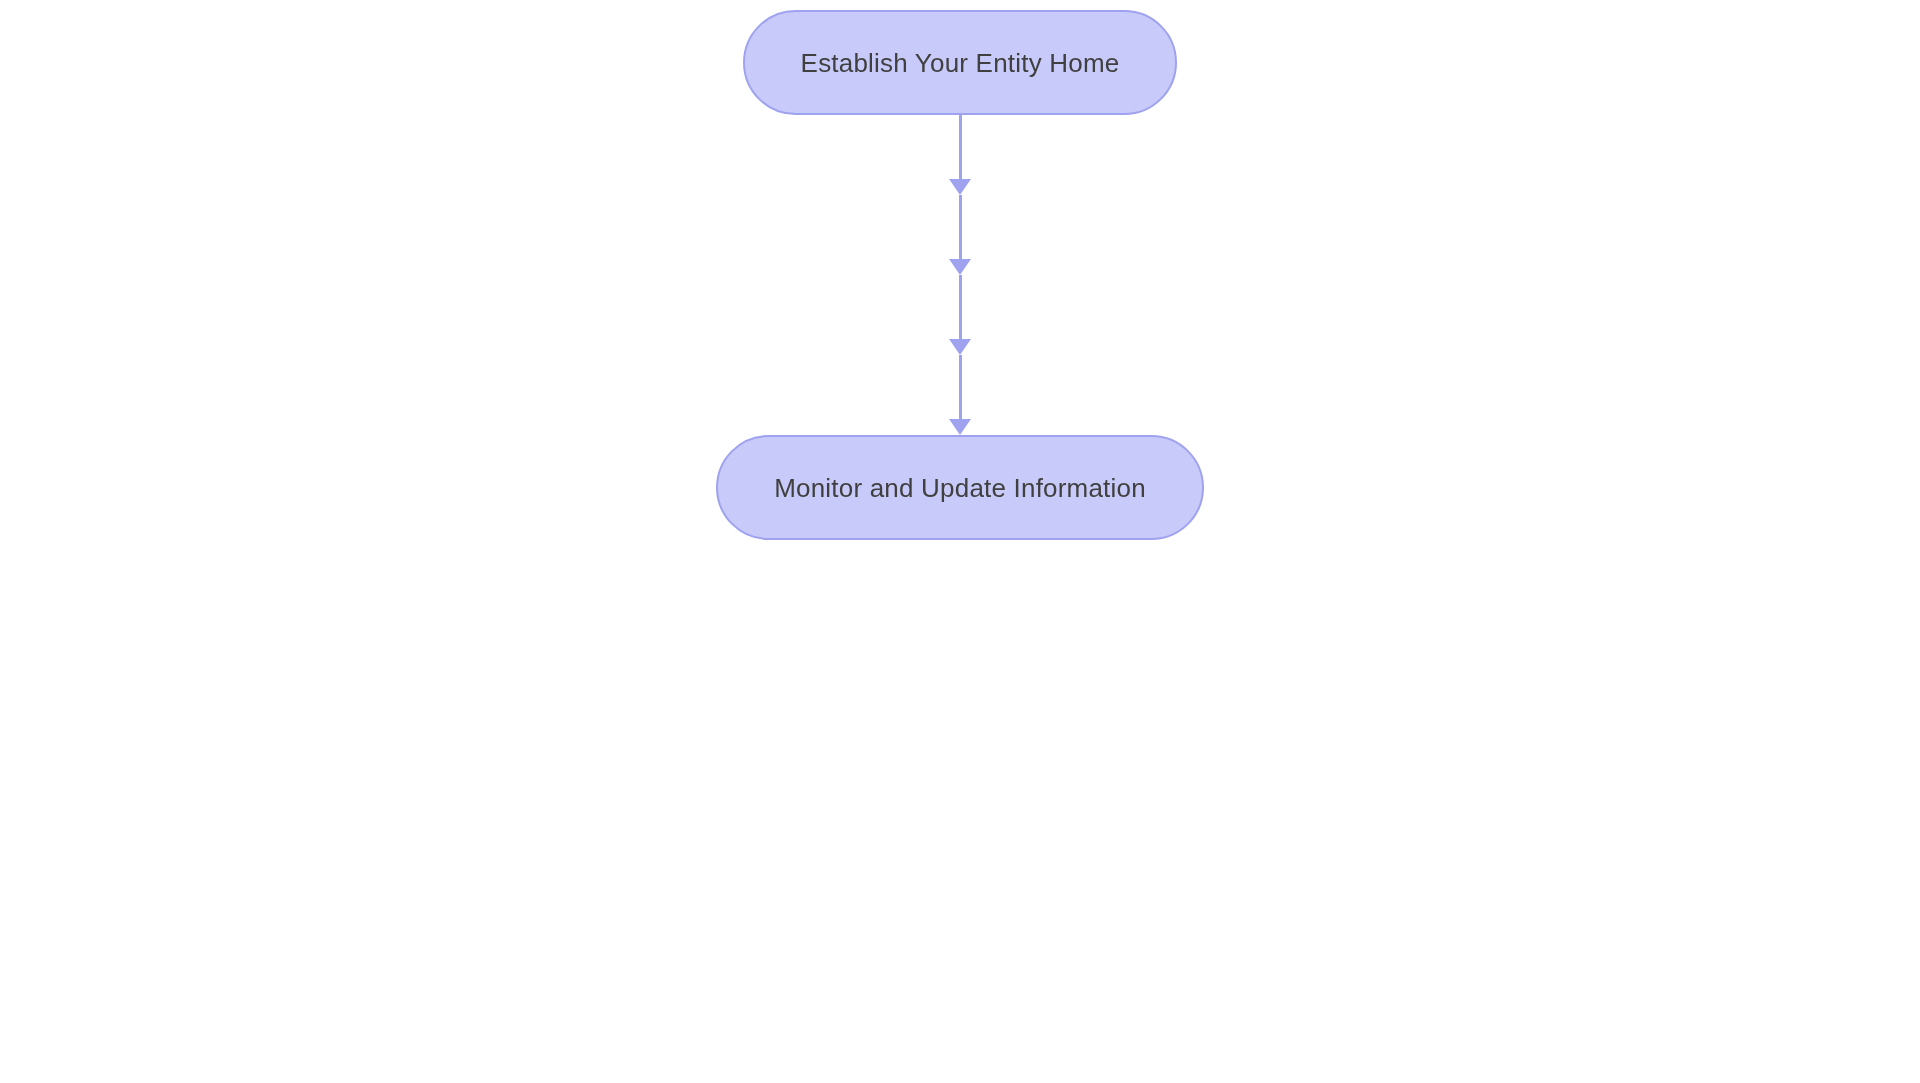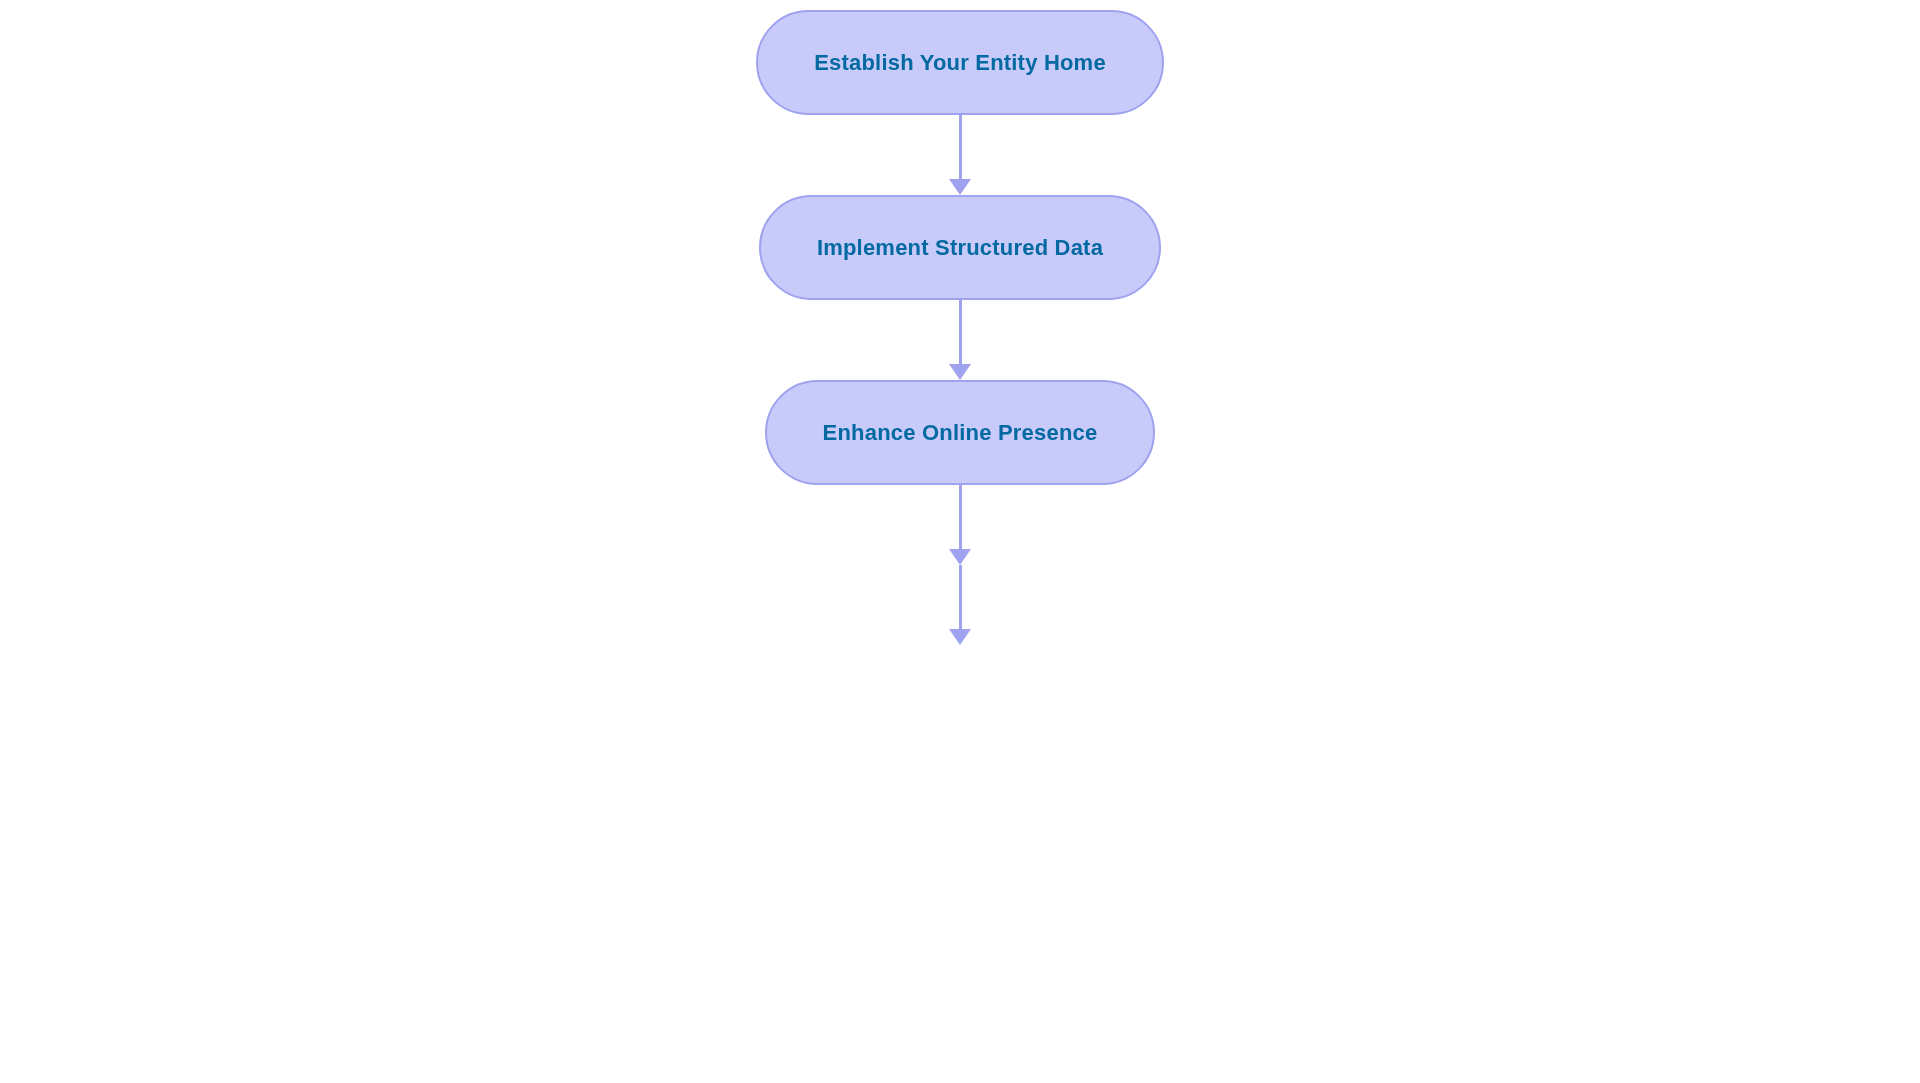--- a/index.html
+++ b/index.html
@@ -41,23 +41,23 @@
     align-items: center;
     justify-content: center;
     background: #c8caf9;
     border: 2px solid #9ea2ef;
     border-radius: 9999px;
     height: 105px;
     padding: 0 56px;
     white-space: nowrap;
   }
   .node-label {
-    color: #0369a1;
-    font-size: 22px;
-    font-weight: 700;
+    color: #404040;
+    font-size: 26px;
+    font-weight: 400;
     letter-spacing: 0.2px;
     line-height: 1;
   }
 
   
   .connector {
     position: relative;
     width: 30px;
     display: flex;
     flex-direction: column;
@@ -96,39 +96,36 @@
 
     <div class="node">
       <span class="node-label">Establish Your Entity Home</span>
     </div>
 
     <div class="connector gap-1">
       <div class="connector-line"></div>
       <div class="connector-head"></div>
     </div>
 
-    <div class="node">
-      <span class="node-label">Implement Structured Data</span>
-    </div>
 
     <div class="connector gap-2">
       <div class="connector-line"></div>
       <div class="connector-head"></div>
     </div>
 
-    <div class="node">
-      <span class="node-label">Enhance Online Presence</span>
-    </div>
 
     <div class="connector gap-3">
       <div class="connector-line"></div>
       <div class="connector-head"></div>
     </div>
 
 
     <div class="connector gap-4">
       <div class="connector-line"></div>
       <div class="connector-head"></div>
     </div>
 
+    <div class="node">
+      <span class="node-label">Monitor and Update Information</span>
+    </div>
 
   </div>
 </div>
 
 </body></html>

